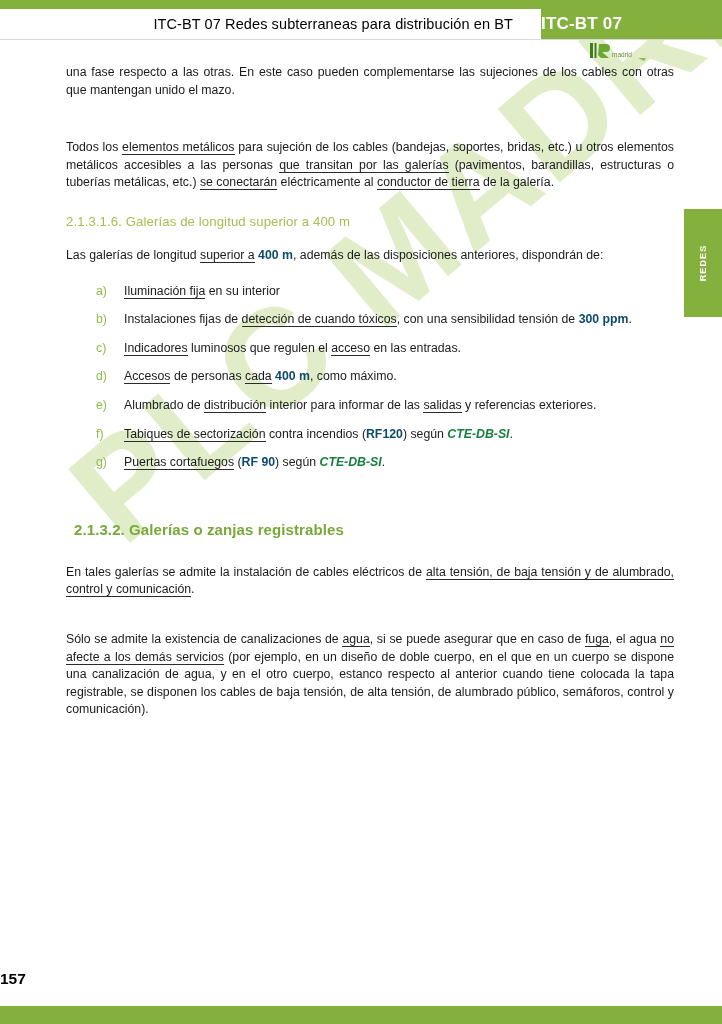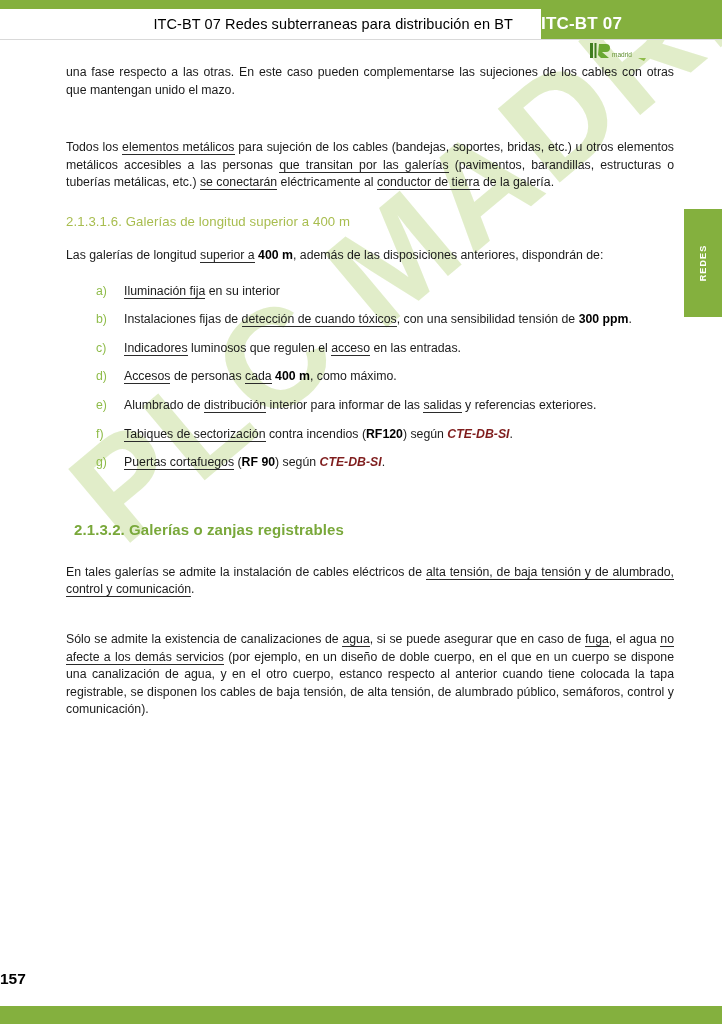--- a/index.html
+++ b/index.html
@@ -177,27 +177,27 @@
     font-size: 15px;
     font-weight: bold;
     color: #79a83a;
     letter-spacing: 0.1px;
   }
   .ub {
     text-decoration: none;
     border-bottom: 1.4px solid #2b2b2b;
   }
   .hl {
-    color: #000000;
+    color: #0c4a6e;
     font-weight: bold;
   }
   .bi {
     font-weight: bold;
     font-style: italic;
-    color: #7f1d1d;
+    color: #15803d;
   }
 
   
   ol.lettered {
     margin: 0;
     padding: 0;
     list-style: none;
   }
   ol.lettered li {
     position: relative;

